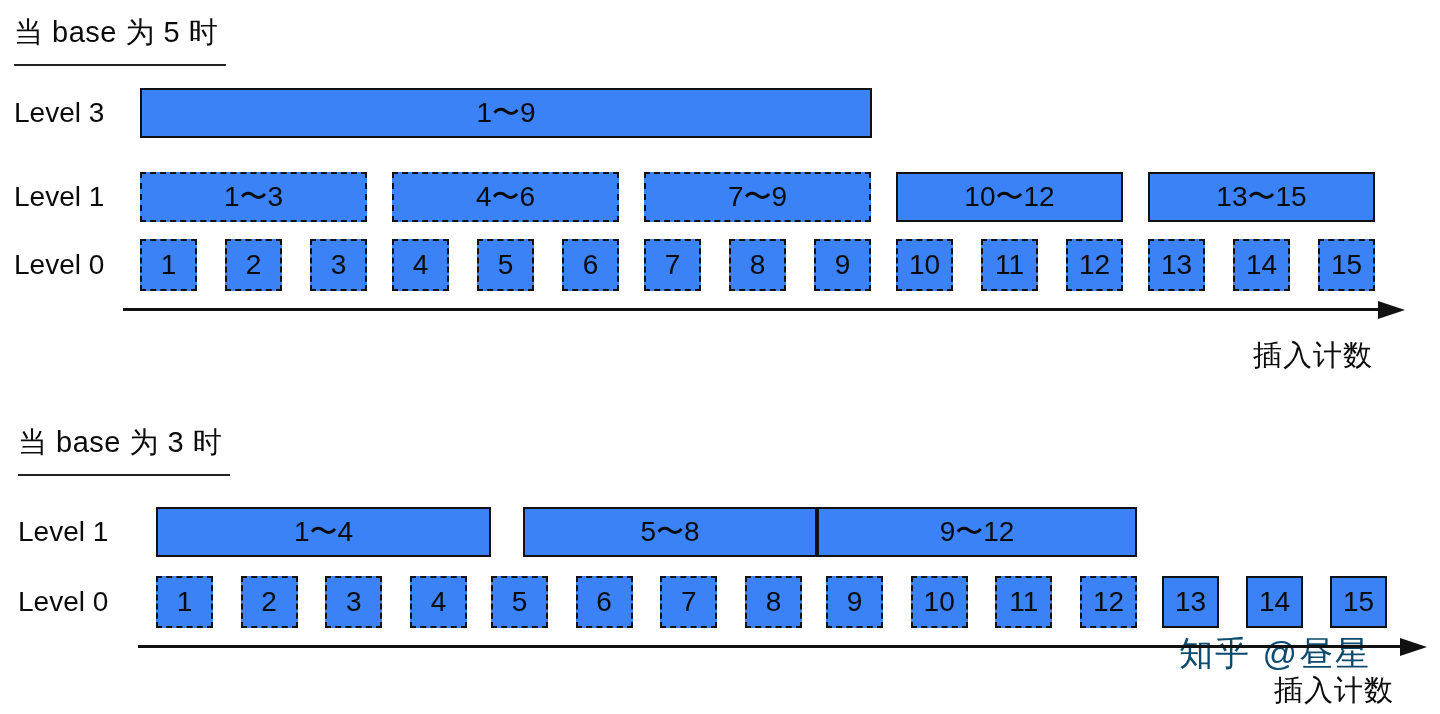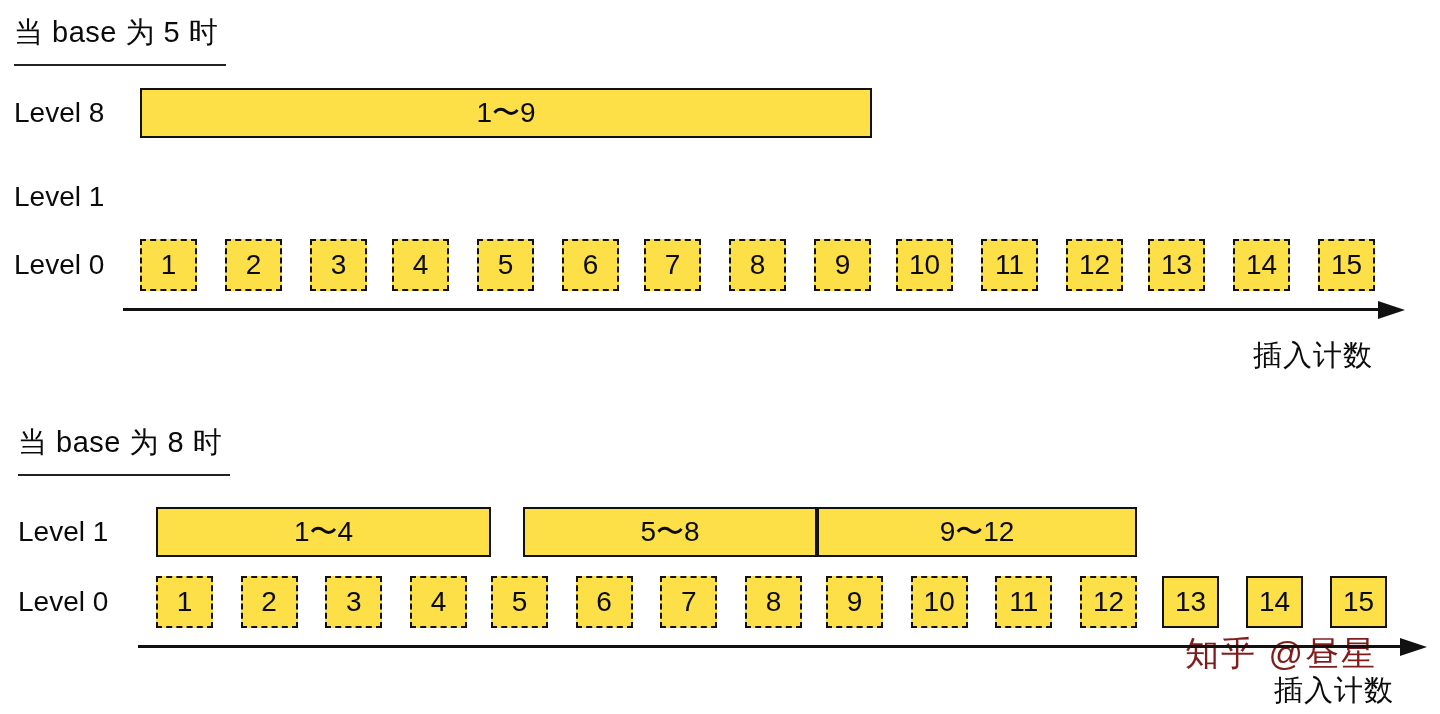--- a/index.html
+++ b/index.html
@@ -39,21 +39,21 @@
     justify-content:space-between;
   }
   .box{
     box-sizing:border-box;
     height:50px;
     display:flex;
     align-items:center;
     justify-content:center;
     font-size:28px;
     color:#0b0b0b;
-    background:#fde047;
+    background:#3b82f6;
     border:2.5px solid #111;
   }
   .box.dashed{border:2.5px dashed #111;}
   .box.solid{border:2.5px solid #111;}
   .cell-group{
     display:flex;
     justify-content:space-between;
   }
   .cell{width:57px;height:52px;}
   .axis{
@@ -78,41 +78,47 @@
     font-size:29px;
     letter-spacing:1px;
     color:#0b0b0b;
     white-space:nowrap;
     text-align:right;
   }
   .watermark{
     position:absolute;
     font-size:34px;
     letter-spacing:2px;
-    color:#7f1d1d;
+    color:#0c4a6e;
     z-index:2;
     white-space:nowrap;
-    margin-left:6px;
   }
 </style>
 </head>
 <body>
 
 <div class="canvas">
 
   <div class="sec-title" style="left:14px;top:13px">当 base 为 5 时</div>
 
-  <div class="lvl-label" style="left:14px;top:97px">Level 8</div>
+  <div class="lvl-label" style="left:14px;top:97px">Level 3</div>
   <div class="lvl-label" style="left:14px;top:181px">Level 1</div>
   <div class="lvl-label" style="left:14px;top:249px">Level 0</div>
 
   <div class="boxrow" style="left:140px;top:88px;width:732px">
       <div class="box solid" style="width: 732px;">1〜9</div>
     </div>
 
+  <div class="boxrow" style="left:140px;top:172px;width:1235px">
+      <div class="box dashed" style="width: 227px;">1〜3</div>
+      <div class="box dashed" style="width: 227px;">4〜6</div>
+      <div class="box dashed" style="width: 227px;">7〜9</div>
+      <div class="box solid" style="width: 227px;">10〜12</div>
+      <div class="box solid" style="width: 227px;">13〜15</div>
+    </div>
 
   <div class="group-row" style="left:140px;top:239px;width:1235px">
       <div class="cell-group" style="width: 227px;">
         <div class="box cell dashed">1</div>
         <div class="box cell dashed">2</div>
         <div class="box cell dashed">3</div>
       </div>
       <div class="cell-group" style="width: 227px;">
         <div class="box cell dashed">4</div>
         <div class="box cell dashed">5</div>
@@ -132,21 +138,21 @@
         <div class="box cell dashed">13</div>
         <div class="box cell dashed">14</div>
         <div class="box cell dashed">15</div>
       </div>
     </div>
 
   <div class="axis" style="left:123px;top:308px;width:1255px"></div>
 
   <div class="axis-label" style="right:67px;top:336px">插入计数</div>
 
-  <div class="sec-title" style="left:18px;top:423px">当 base 为 8 时</div>
+  <div class="sec-title" style="left:18px;top:423px">当 base 为 3 时</div>
 
   <div class="lvl-label" style="left:18px;top:516px">Level 1</div>
   <div class="lvl-label" style="left:18px;top:586px">Level 0</div>
 
   <div class="boxrow" style="left:156px;top:507px;width:981px">
       <div class="box solid" style="width: 354px;">1〜4</div>
       <div class="box solid" style="width: 311px; margin-left: 32px;">5〜8</div>
       <div class="box solid" style="width: 338px;">9〜12</div>
     </div>
 

